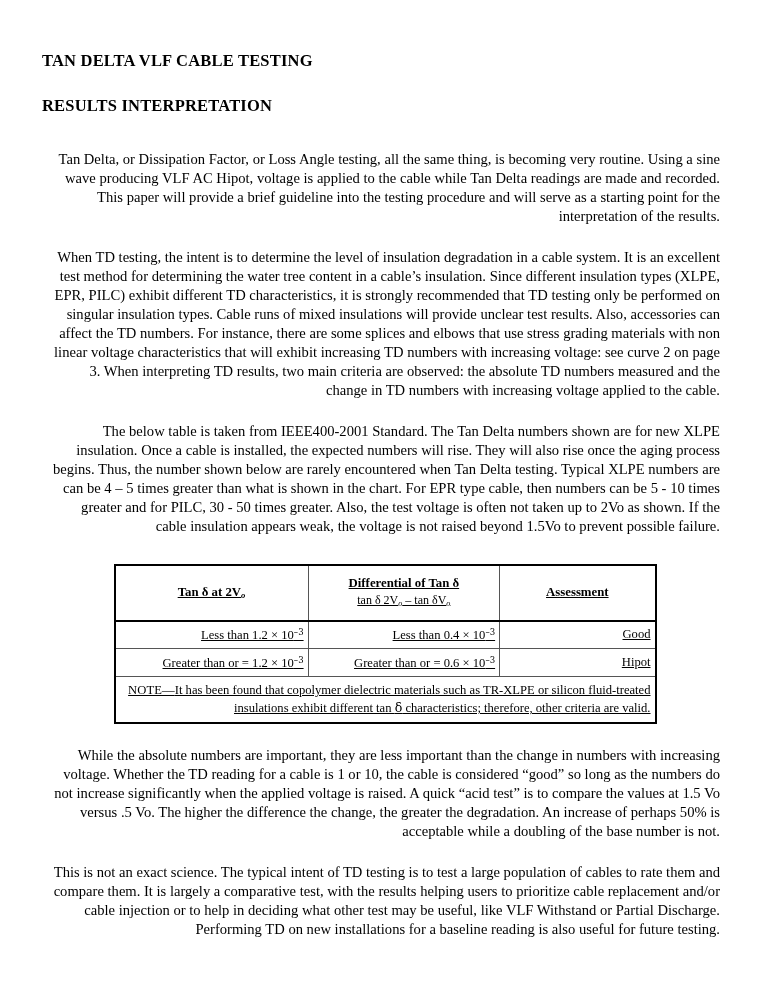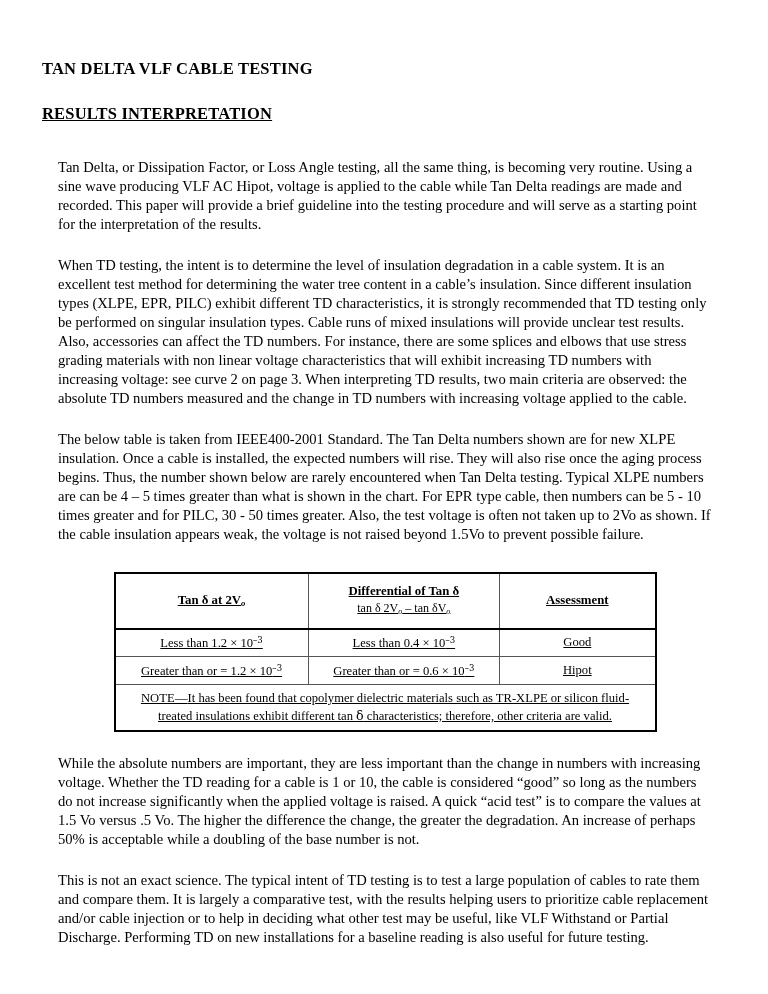--- a/index.html
+++ b/index.html
@@ -17,40 +17,39 @@
   }
   .page {
     width: 768px;
     height: 994px;
     padding: 42px 40px 0 42px;
     position: relative;
   }
   h1.doc-title {
     font-size: 16.5px;
     font-weight: bold;
-    margin: 16px 0 0 0;
+    margin: 8px 0 0 0;
     padding: 0;
     line-height: 1.35;
     letter-spacing: 0.2px;
   }
   h2.doc-subtitle {
     font-size: 16.5px;
     font-weight: bold;
     margin: 23px 0 0 0;
     padding: 0;
     line-height: 1.35;
     letter-spacing: 0.2px;
-    text-decoration: underline;
   }
   p.body-para {
     font-size: 14.6px;
     line-height: 1.305;
-    margin: 16px;
+    margin: 8px;
     padding: 0;
-    text-align: left;
+    text-align: right;
   }
   .para-block { margin-top: 22px; }
   .para-block-first { margin-top: 32px; }
 
   
   .table-wrap {
     margin-top: 28px;
     display: flex;
     justify-content: center;
     text-decoration: underline;
@@ -60,24 +59,24 @@
     width: 543px;
     border: 2px solid #000;
     font-size: 12.4px;
   }
   table.ieee-table th,
   table.ieee-table td {
     border-left: 1px solid #555;
     border-right: 1px solid #555;
     border-top: 1px solid #555;
     border-bottom: 1px solid #555;
-    padding: 5px 18px;
+    padding: 5px 4px;
     vertical-align: middle;
     font-weight: normal;
-    text-align: center;
+    text-align: right;
   }
   table.ieee-table thead th {
     text-align: center;
     font-weight: bold;
     border-bottom: 2px solid #000;
     padding: 9px 6px 10px 6px;
     line-height: 1.32;
     font-size: 12.8px;
   }
   table.ieee-table thead th .sub-line {

